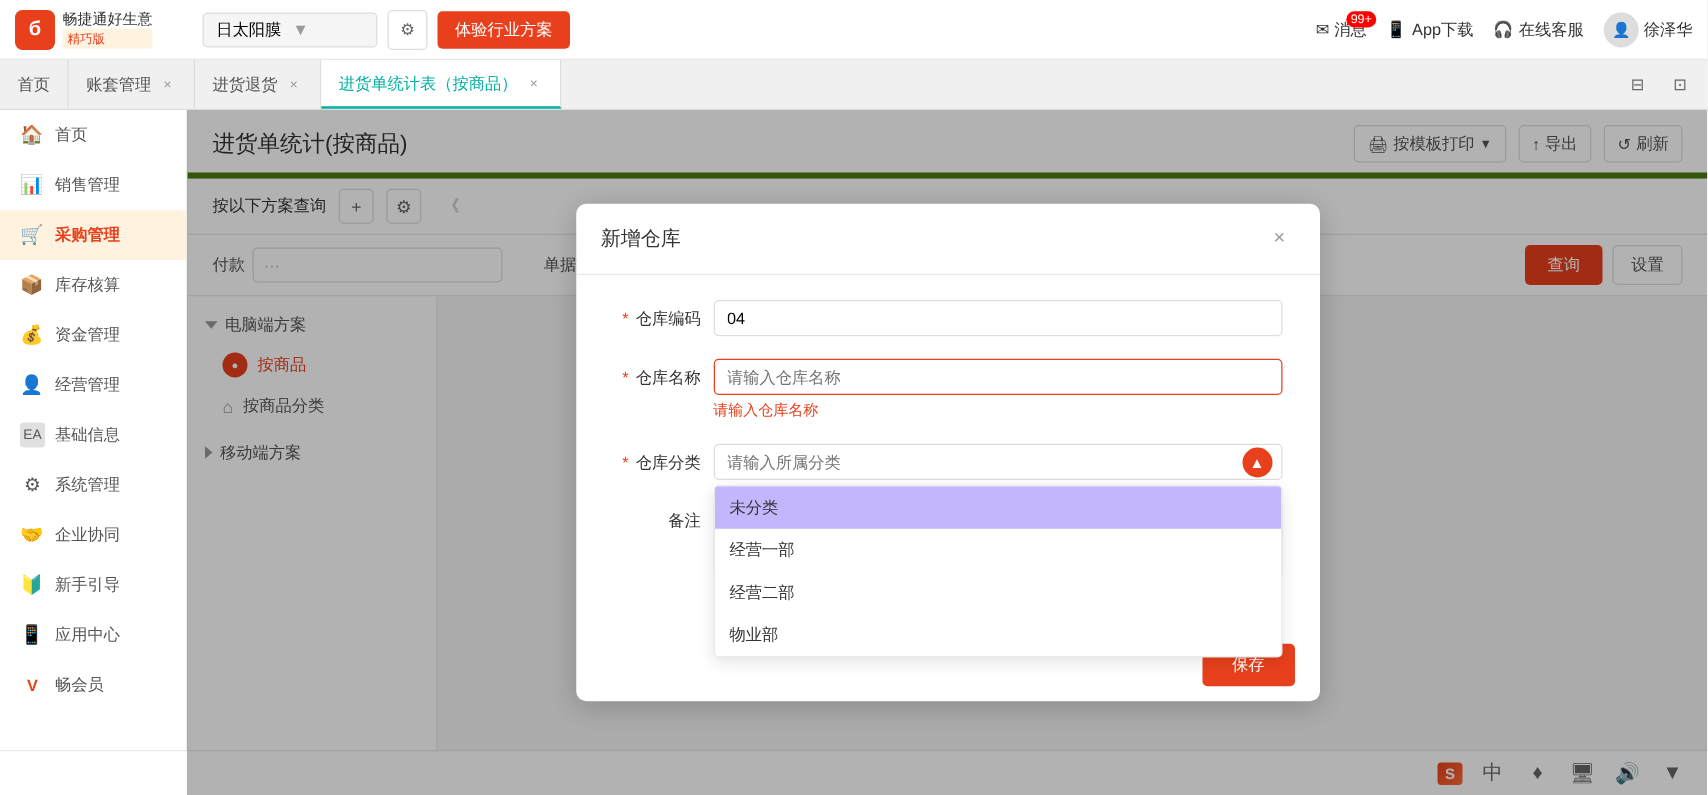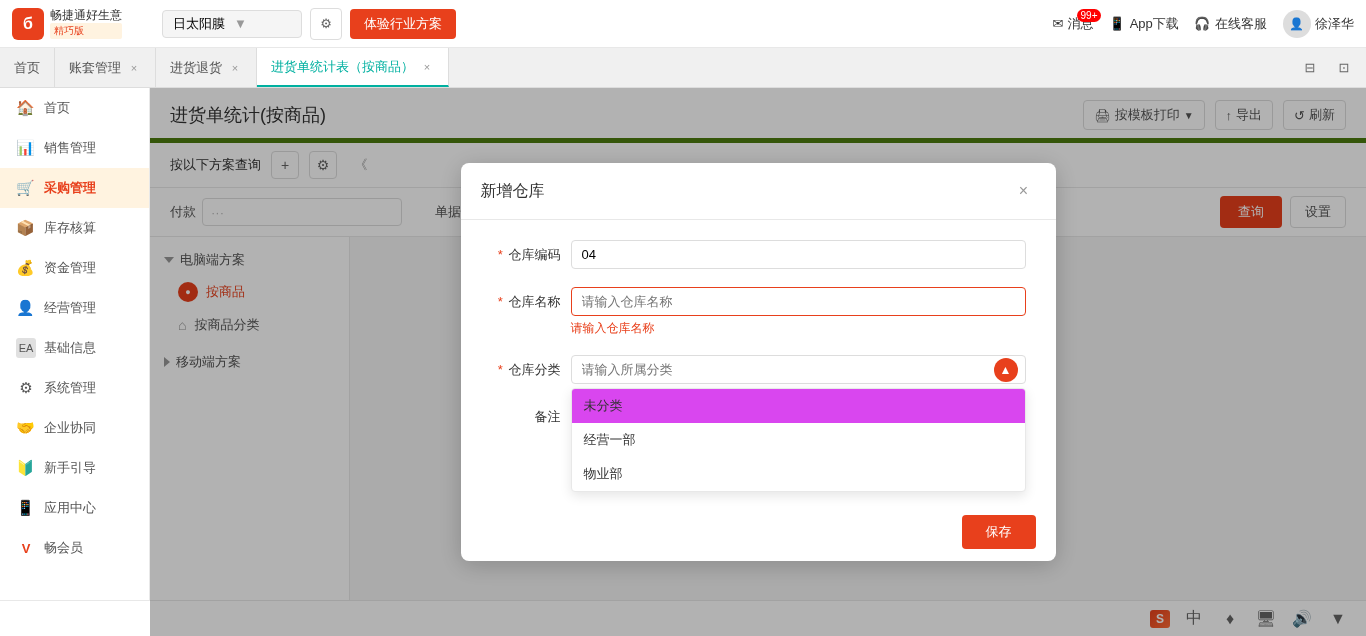--- a/index.html
+++ b/index.html
@@ -410,21 +410,21 @@
       box-shadow: 0 4px 12px rgba(0,0,0,0.1);
       z-index: 200;
       overflow: hidden;
     }
     .dropdown-item {
       padding: 8px 12px;
       cursor: pointer;
       font-size: 13px;
       color: #333;
     }
-    .dropdown-item.highlighted { background: #d946ef; }
+    .dropdown-item.highlighted { background: #c4b5fd; }
 
     
     .modal-footer {
       padding: 12px 20px;
       display: flex;
       justify-content: flex-end;
       gap: 10px;
       border-top: 0;
     }
     .save-btn {
@@ -717,20 +717,21 @@
               <span class="required-star">*</span>
               <span>仓库分类</span>
             </div>
             <div class="modal-input-wrap" style="position:relative;">
               <input class="modal-input-with-arrow" type="text" placeholder="请输入所属分类" style="">
               <div class="input-arrow-btn">▲</div>
               
               <div class="dropdown-list">
                 <div class="dropdown-item highlighted">未分类</div>
                 <div class="dropdown-item">经营一部</div>
+                <div class="dropdown-item">经营二部</div>
                 <div class="dropdown-item">物业部</div>
               </div>
             </div>
           </div>
 
           <div class="modal-form-row">
             <div class="modal-label">
               <span>备注</span>
             </div>
             <div class="modal-input-wrap">

